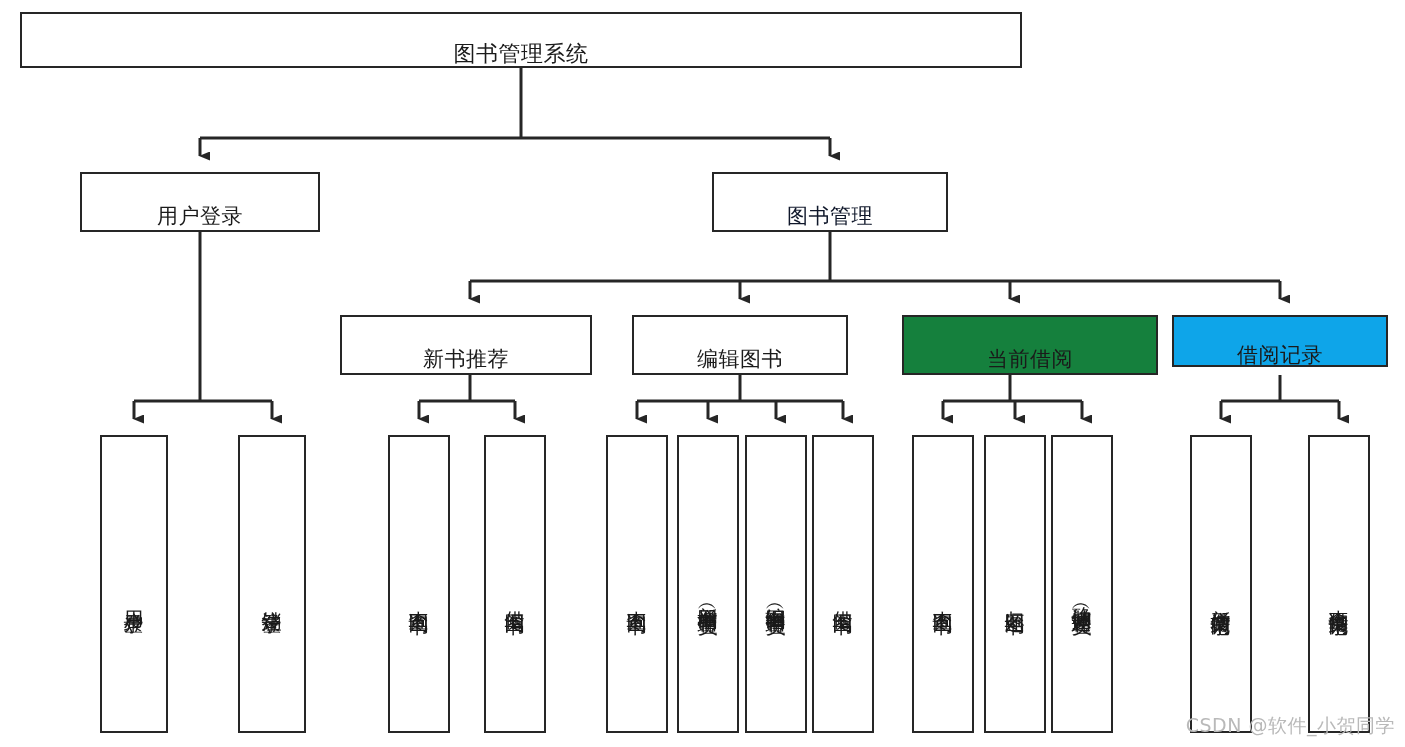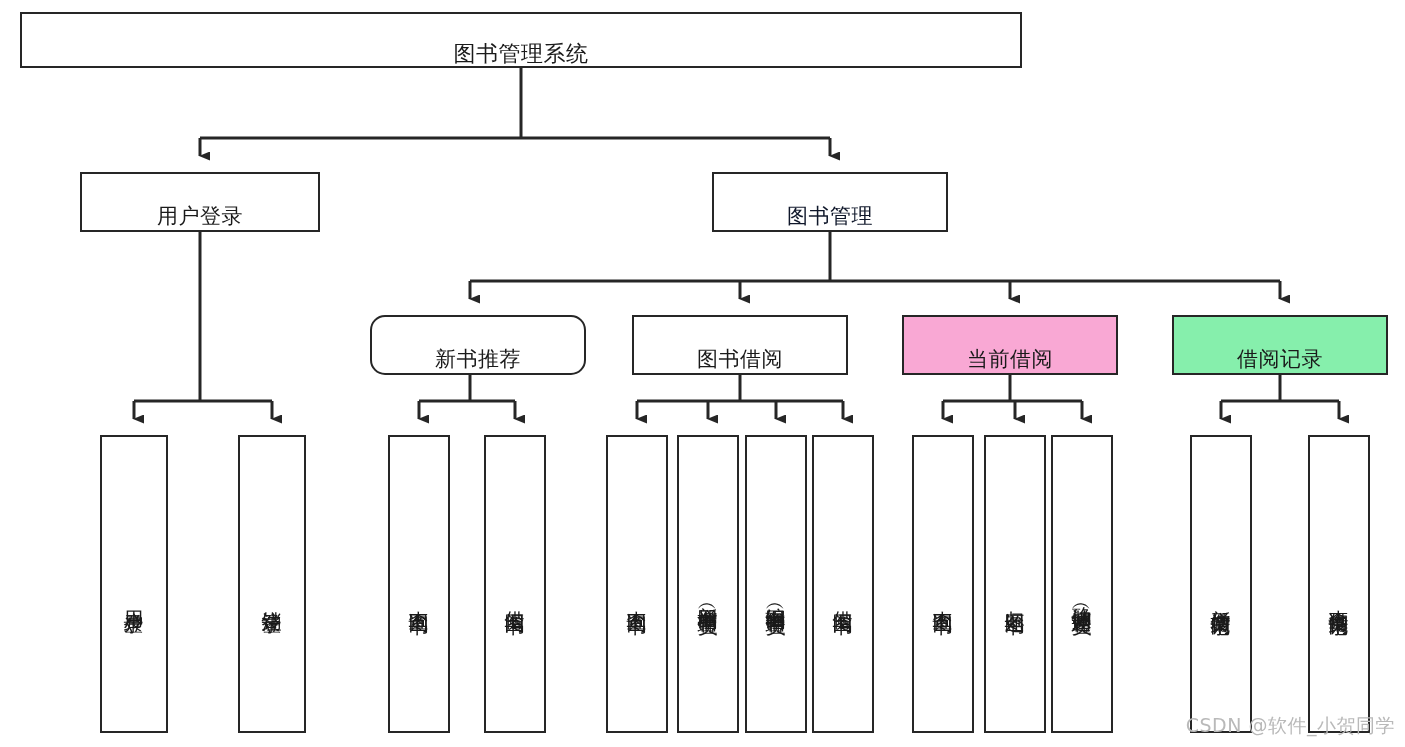--- a/index.html
+++ b/index.html
@@ -119,30 +119,30 @@
   <div id="nodes-layer">
       <div class="node level-1" style="left: 20px; top: 12px; width: 1002px; height: 56px; border-color: rgb(38, 38, 38); background: rgb(255, 255, 255);">
         <span class="node-label" style="color: rgb(26, 26, 26);">图书管理系统</span>
       </div>
       <div class="node level-2" style="left: 80px; top: 172px; width: 240px; height: 60px; border-color: rgb(38, 38, 38); background: rgb(255, 255, 255);">
         <span class="node-label" style="color: rgb(26, 26, 26);">用户登录</span>
       </div>
       <div class="node level-2" style="left: 712px; top: 172px; width: 236px; height: 60px; border-color: rgb(38, 38, 38); background: rgb(255, 255, 255);">
         <span class="node-label" style="color: #0f172a;">图书管理</span>
       </div>
-      <div class="node level-3" style="left: 370px; top: 315px; width: 216px; height: 60px; border-color: rgb(38, 38, 38); background: rgb(255, 255, 255); border-radius: 15px;">
+      <div class="node level-3" style="left: 340px; top: 315px; width: 252px; height: 60px; border-color: rgb(38, 38, 38); background: rgb(255, 255, 255);">
         <span class="node-label" style="color: rgb(26, 26, 26);">新书推荐</span>
       </div>
       <div class="node level-3" style="left: 632px; top: 315px; width: 216px; height: 60px; border-color: rgb(38, 38, 38); background: rgb(255, 255, 255);">
-        <span class="node-label" style="color: rgb(26, 26, 26);">图书借阅</span>
+        <span class="node-label" style="color: rgb(26, 26, 26);">编辑图书</span>
       </div>
-      <div class="node level-3" style="left: 902px; top: 315px; width: 216px; height: 60px; border-color: rgb(38, 38, 38); background: #f9a8d4;">
+      <div class="node level-3" style="left: 902px; top: 315px; width: 256px; height: 60px; border-color: rgb(38, 38, 38); background: #15803d;">
         <span class="node-label" style="color: rgb(26, 26, 26);">当前借阅</span>
       </div>
-      <div class="node level-3" style="left: 1172px; top: 315px; width: 216px; height: 60px; border-color: rgb(38, 38, 38); background: #86efac;">
+      <div class="node level-3" style="left: 1172px; top: 315px; width: 216px; height: 52px; border-color: rgb(38, 38, 38); background: #0ea5e9;">
         <span class="node-label" style="color: rgb(26, 26, 26);">借阅记录</span>
       </div>
       <div class="node level-4 vertical" style="left: 100px; top: 435px; width: 68px; height: 298px; border-color: rgb(38, 38, 38); background: rgb(255, 255, 255);">
         <span class="node-label" style="color: rgb(26, 26, 26);">用户登录</span>
       </div>
       <div class="node level-4 vertical" style="left: 238px; top: 435px; width: 68px; height: 298px; border-color: rgb(38, 38, 38); background: rgb(255, 255, 255);">
         <span class="node-label" style="color: rgb(26, 26, 26);">注销登录</span>
       </div>
       <div class="node level-4 vertical" style="left: 388px; top: 435px; width: 62px; height: 298px; border-color: rgb(38, 38, 38); background: rgb(255, 255, 255);">
         <span class="node-label" style="color: rgb(26, 26, 26);">查询图书</span>

